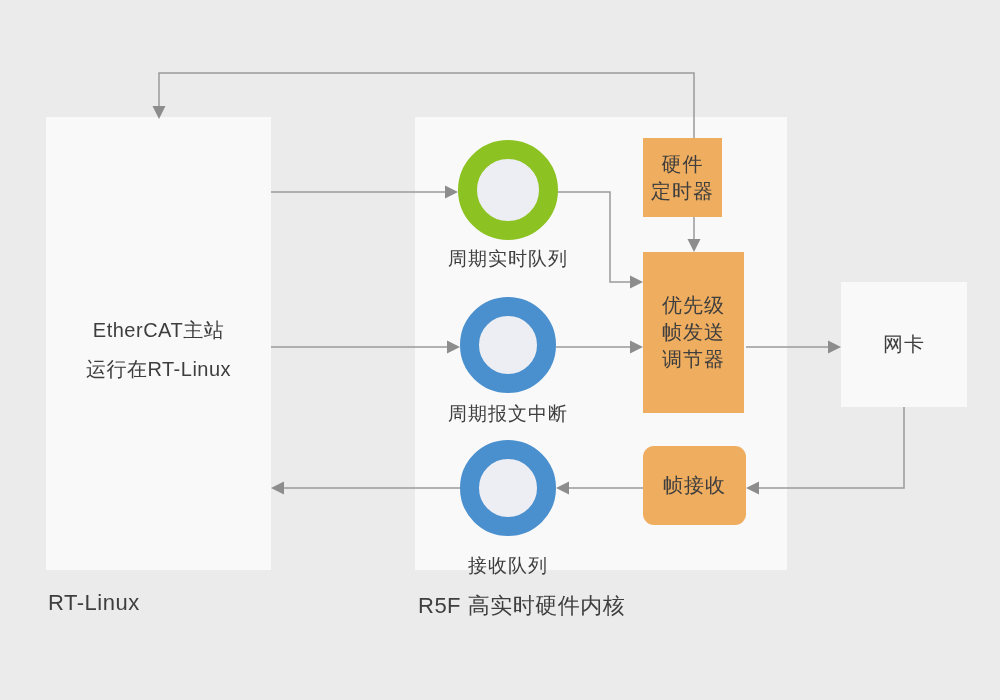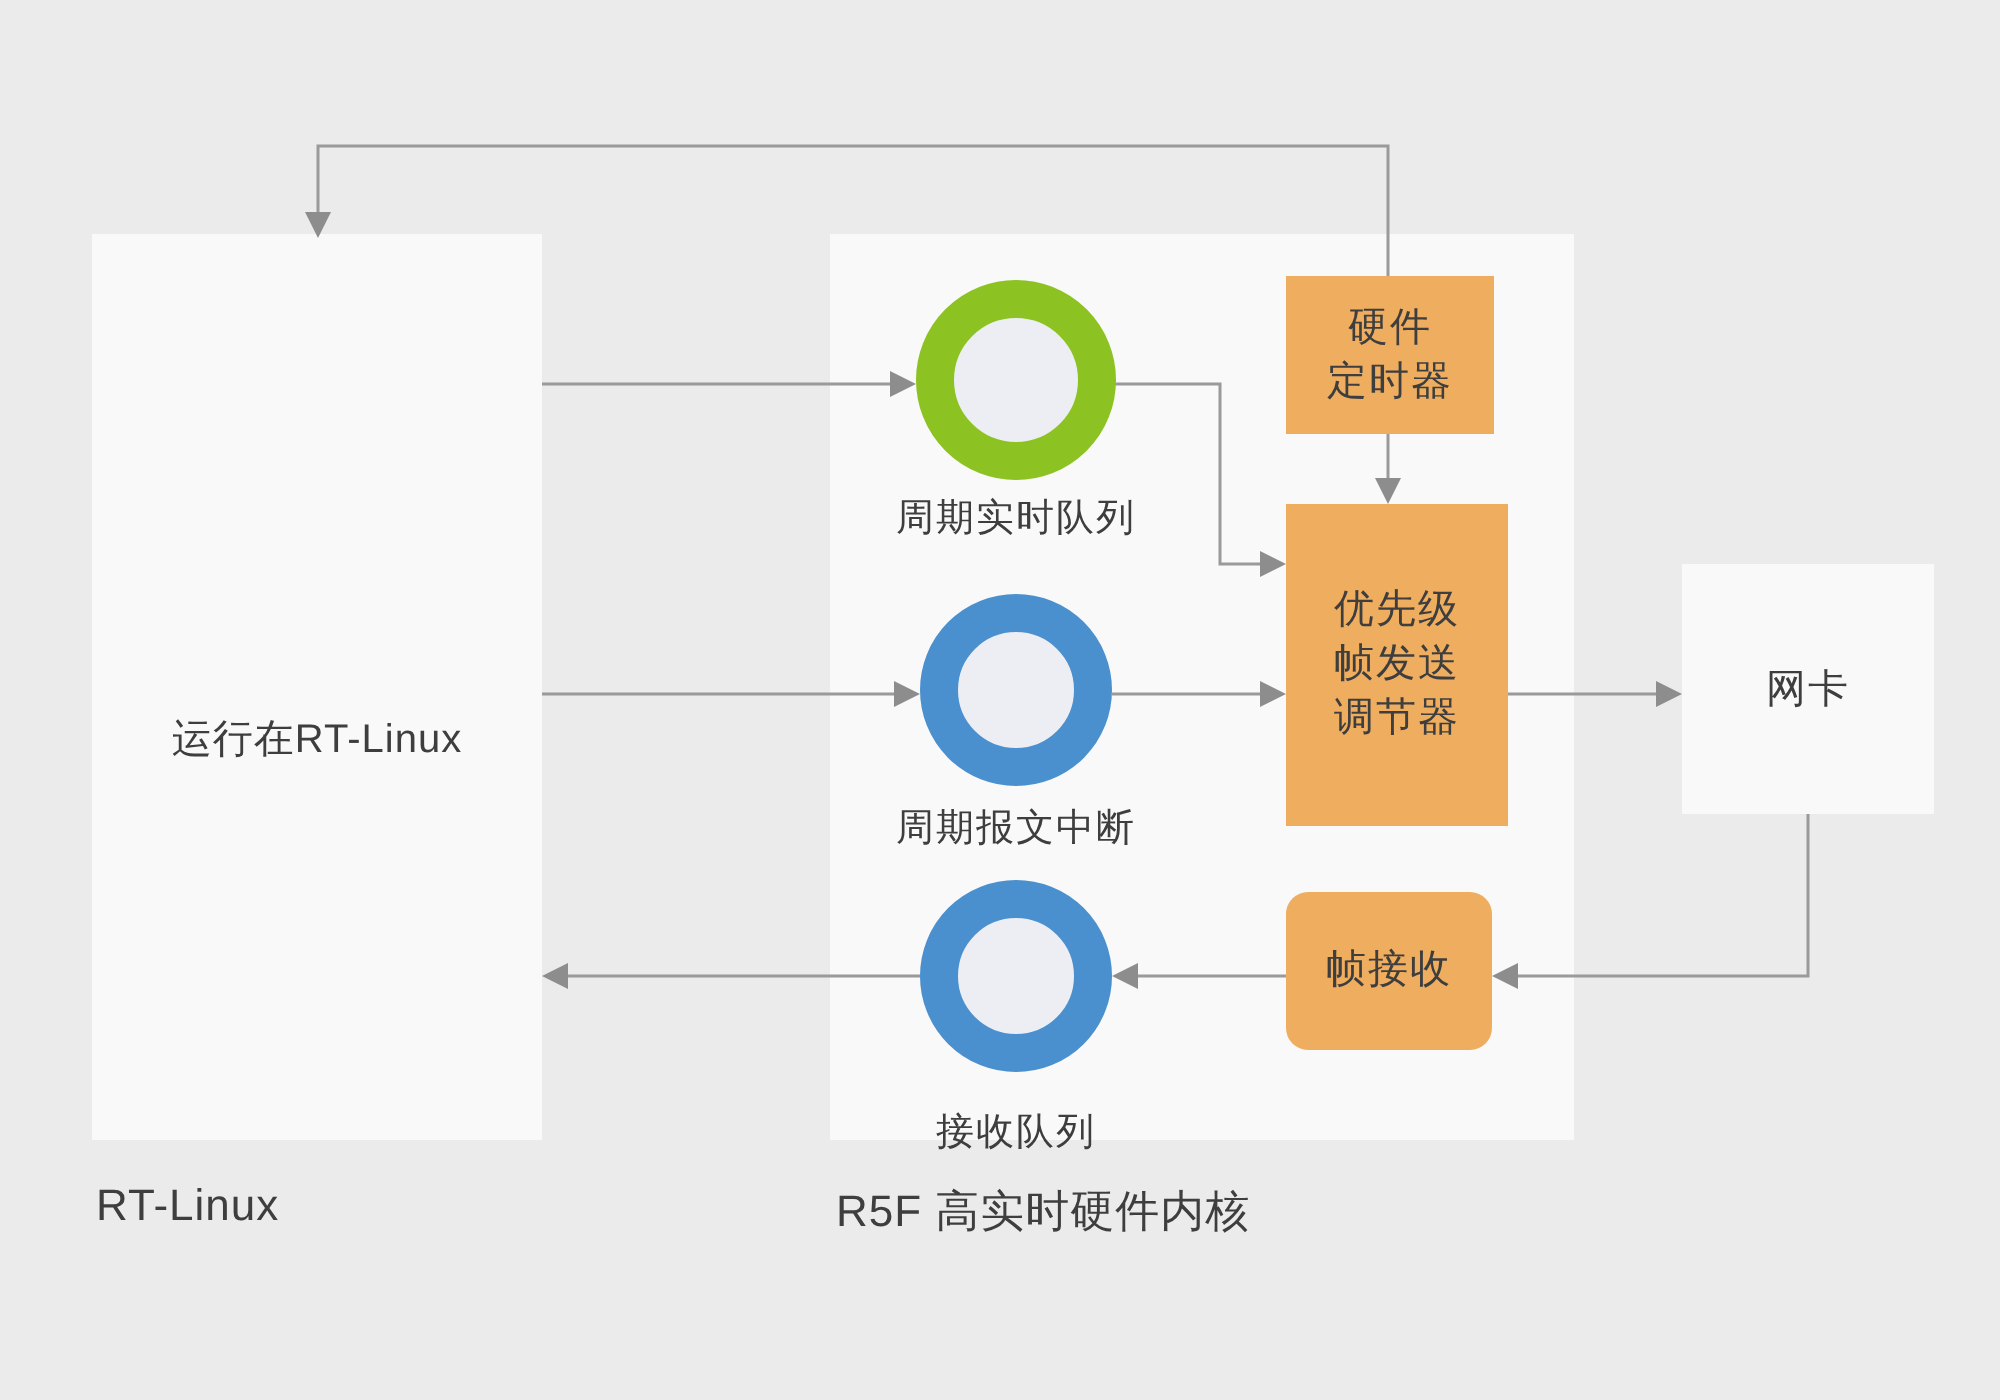--- a/index.html
+++ b/index.html
@@ -32,22 +32,22 @@
     z-index: 3;
     display: flex;
     flex-direction: column;
     align-items: center;
     justify-content: center;
     font-size: 20px;
     line-height: 27px;
     letter-spacing: 1px;
     text-align: center;
   }
-  .timer-box      { left: 643px; top: 138px; width: 104px; height: 79px; }
-  .regulator-box  { left: 643px; top: 252px; width: 111px; height: 161px; }
+  .timer-box      { left: 643px; top: 138px; width: 79px; height: 79px; }
+  .regulator-box  { left: 643px; top: 252px; width: 101px; height: 161px; }
   .framerx-box    { left: 643px; top: 446px; width: 103px; height: 79px; border-radius: 11px; }
   .ring {
     position: absolute;
     border-radius: 50%;
     background: var(--ring-inner, #eceef4);
     z-index: 3;
     box-sizing: content-box;
   }
   .ring-green { left: 458px; top: 140px; width: 62px; height: 62px; border: 19px solid var(--green, #8cc322); }
   .ring-blue-1 { left: 460px; top: 297px; width: 58px; height: 58px; border: 19px solid var(--blue, #4b90ce); }
@@ -138,20 +138,21 @@
 
   <div class="hwbox framerx-box">
     <span>帧接收</span>
   </div>
 
   <div class="ring ring-green"></div>
   <div class="ring ring-blue-1"></div>
   <div class="ring ring-blue-2"></div>
 
 
+  <div class="lbl master-line-1">EtherCAT主站</div>
   <div class="lbl master-line-2">运行在RT-Linux</div>
 
   <div class="lbl queue-label queue-label-1">周期实时队列</div>
   <div class="lbl queue-label queue-label-2">周期报文中断</div>
   <div class="lbl queue-label queue-label-3">接收队列</div>
 
   <div class="lbl caption rt-caption">RT-Linux</div>
   <div class="lbl caption r5f-caption">R5F 高实时硬件内核</div>
 
 </div>

